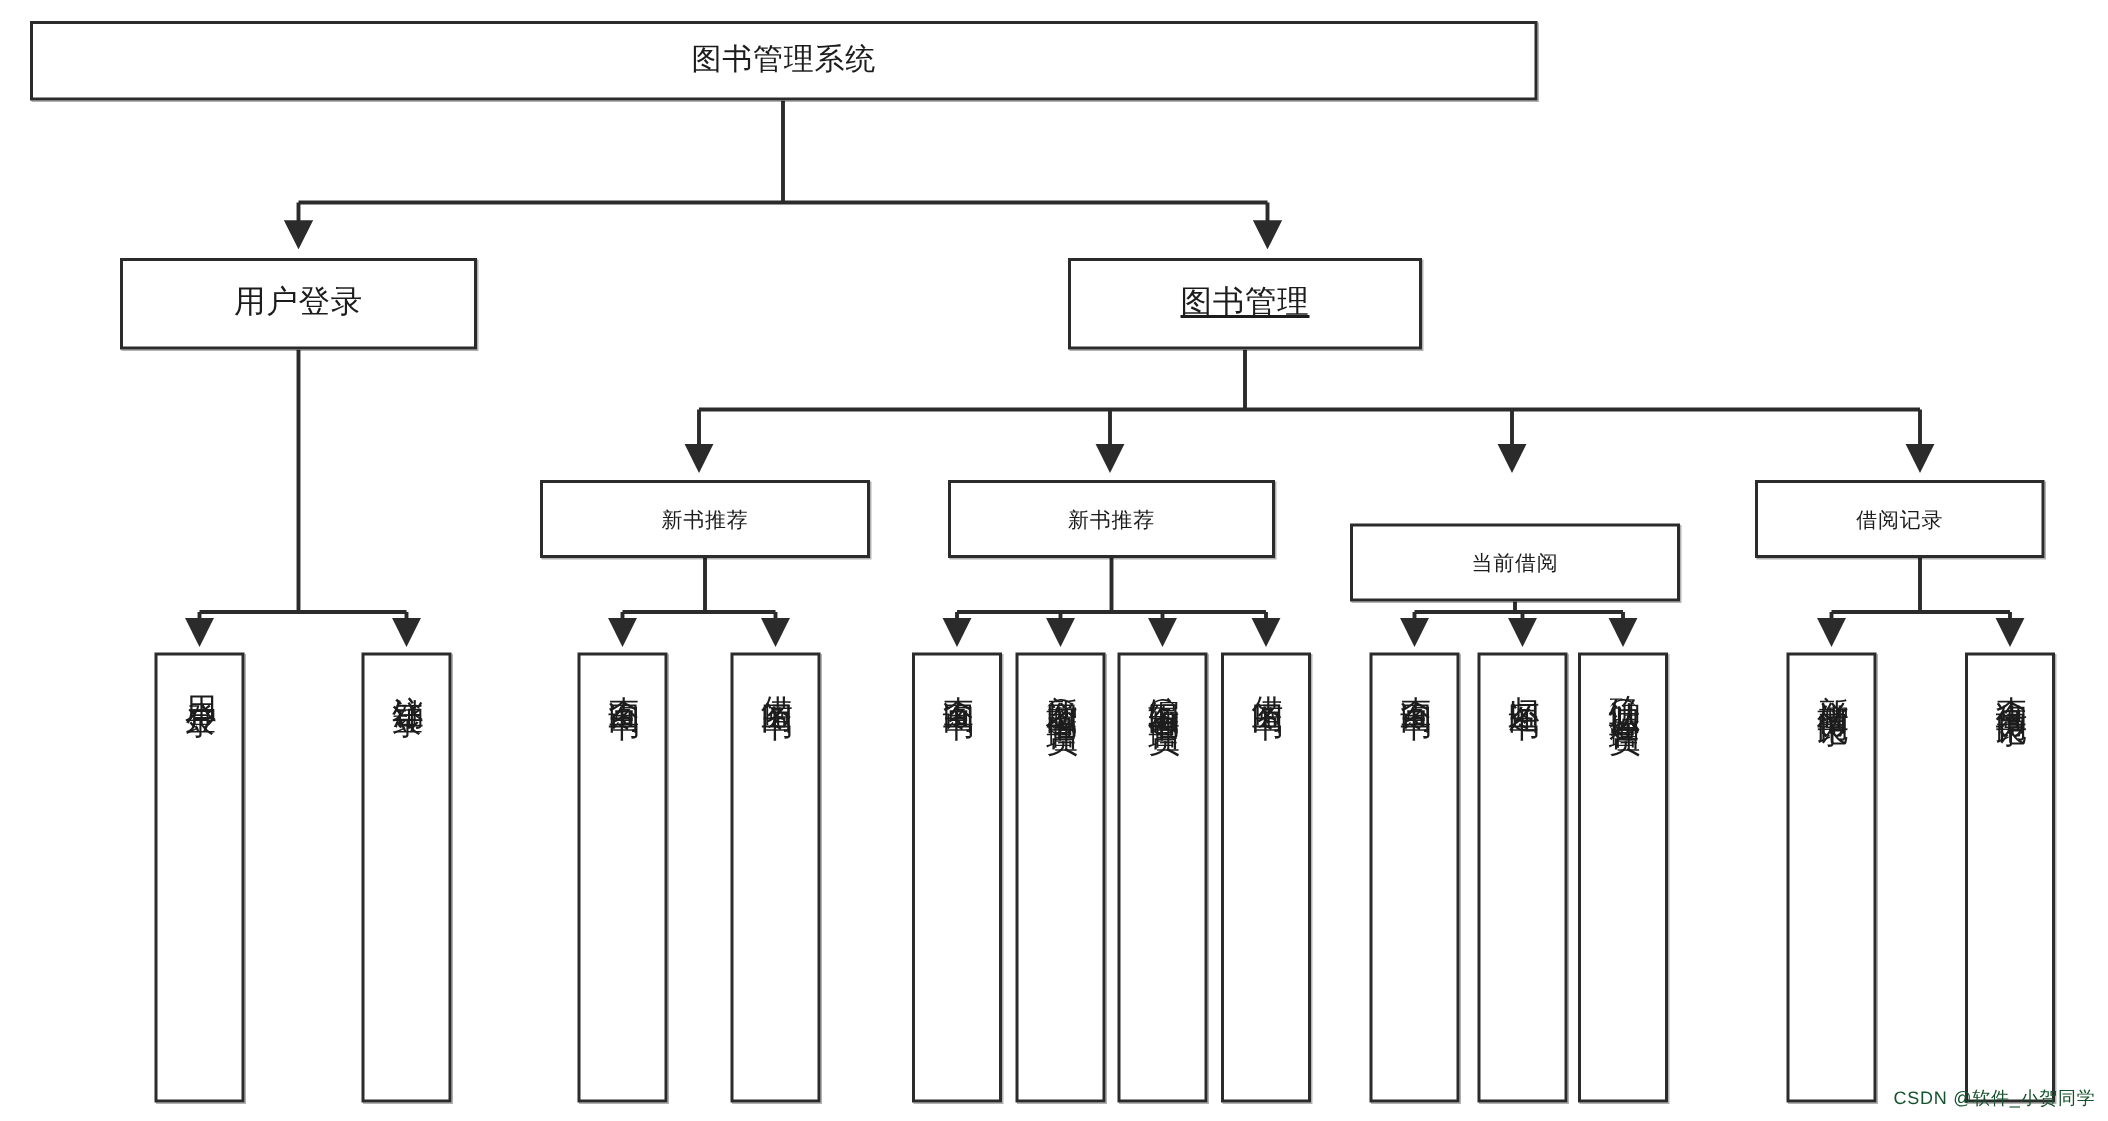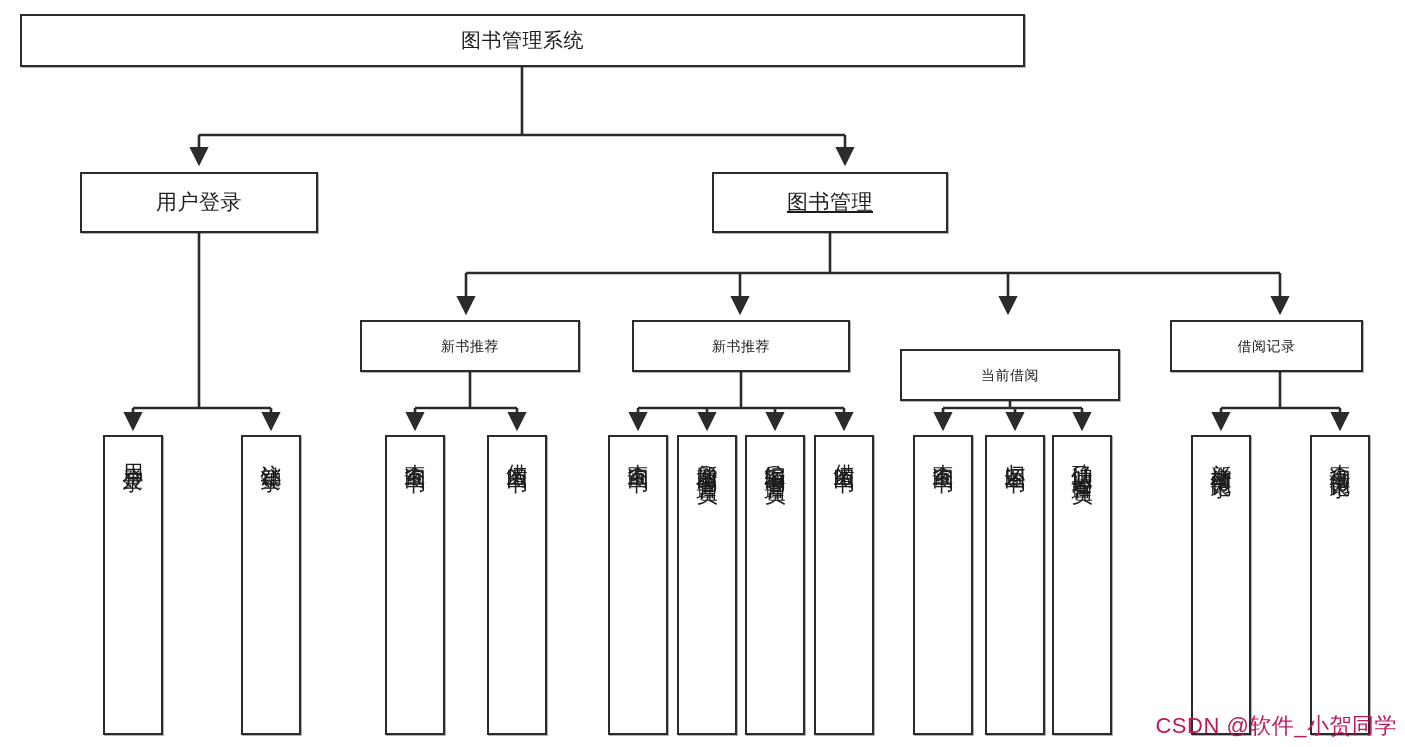--- a/index.html
+++ b/index.html
@@ -57,22 +57,22 @@
     line-height: 1.05;
     letter-spacing: 3px;
     white-space: nowrap;
     text-align: left;
   }
 
   #watermark {
     position: absolute;
     right: 8px;
     bottom: 6px;
-    font-size: 22px;
-    color: #be185d;
+    font-size: 12px;
+    color: #14532d;
     white-space: nowrap;
     letter-spacing: 0.5px;
   }
 </style>
 </head>
 <body>
 
 <div id="canvas">
 
   <svg id="edges" viewBox="0 0 1405 747" width="1405" height="747">

